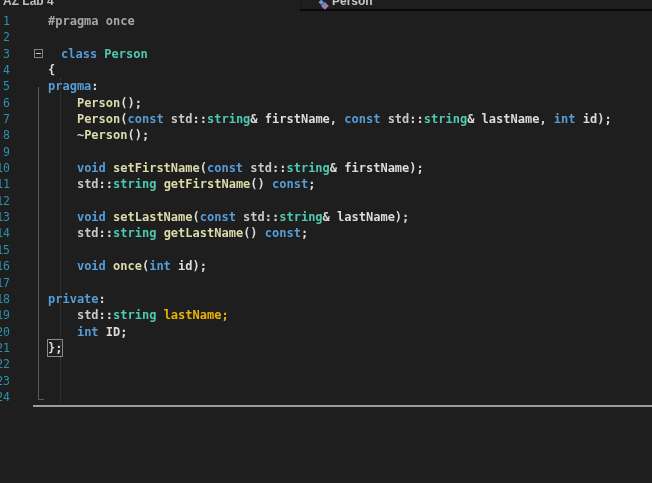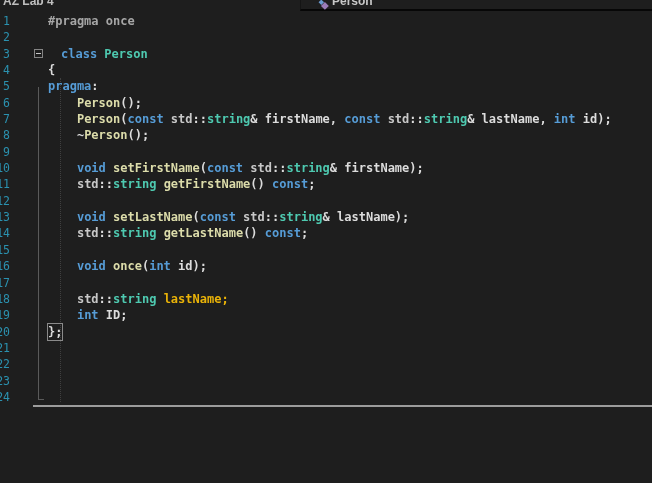--- a/index.html
+++ b/index.html
@@ -131,18 +131,19 @@
       <div class="code-line"><span style="color: rgb(220, 220, 220);">    ~</span><span style="color: rgb(220, 220, 170);">Person</span><span style="color: rgb(220, 220, 220);">();</span></div>
       <div class="code-line"></div>
       <div class="code-line"><span style="color: rgb(220, 220, 220);">    </span><span style="color: rgb(86, 156, 214);">void </span><span style="color: rgb(220, 220, 170);">setFirstName</span><span style="color: rgb(220, 220, 220);">(</span><span style="color: rgb(86, 156, 214);">const </span><span style="color: rgb(200, 200, 200);">std</span><span style="color: rgb(220, 220, 220);">::</span><span style="color: rgb(78, 201, 176);">string</span><span style="color: rgb(220, 220, 220);">&amp; firstName);</span></div>
       <div class="code-line"><span style="color: rgb(220, 220, 220);">    </span><span style="color: rgb(200, 200, 200);">std</span><span style="color: rgb(220, 220, 220);">::</span><span style="color: rgb(78, 201, 176);">string</span><span style="color: rgb(220, 220, 220);"> </span><span style="color: rgb(220, 220, 170);">getFirstName</span><span style="color: rgb(220, 220, 220);">() </span><span style="color: rgb(86, 156, 214);">const</span><span style="color: rgb(220, 220, 220);">;</span></div>
       <div class="code-line"></div>
       <div class="code-line"><span style="color: rgb(220, 220, 220);">    </span><span style="color: rgb(86, 156, 214);">void </span><span style="color: rgb(220, 220, 170);">setLastName</span><span style="color: rgb(220, 220, 220);">(</span><span style="color: rgb(86, 156, 214);">const </span><span style="color: rgb(200, 200, 200);">std</span><span style="color: rgb(220, 220, 220);">::</span><span style="color: rgb(78, 201, 176);">string</span><span style="color: rgb(220, 220, 220);">&amp; lastName);</span></div>
       <div class="code-line"><span style="color: rgb(220, 220, 220);">    </span><span style="color: rgb(200, 200, 200);">std</span><span style="color: rgb(220, 220, 220);">::</span><span style="color: rgb(78, 201, 176);">string</span><span style="color: rgb(220, 220, 220);"> </span><span style="color: rgb(220, 220, 170);">getLastName</span><span style="color: rgb(220, 220, 220);">() </span><span style="color: rgb(86, 156, 214);">const</span><span style="color: rgb(220, 220, 220);">;</span></div>
       <div class="code-line"></div>
       <div class="code-line"><span style="color: rgb(220, 220, 220);">    </span><span style="color: rgb(86, 156, 214);">void </span><span style="color: rgb(220, 220, 170);">once</span><span style="color: rgb(220, 220, 220);">(</span><span style="color: rgb(86, 156, 214);">int </span><span style="color: rgb(220, 220, 220);">id);</span></div>
       <div class="code-line"></div>
+      <div class="code-line"><span style="color: rgb(86, 156, 214);">private</span><span style="color: rgb(220, 220, 220);">:</span></div>
       <div class="code-line"><span style="color: rgb(220, 220, 220);">    </span><span style="color: rgb(200, 200, 200);">std</span><span style="color: rgb(220, 220, 220);">::</span><span style="color: rgb(78, 201, 176);">string</span><span style="color: #eab308;"> lastName;</span></div>
       <div class="code-line"><span style="color: rgb(220, 220, 220);">    </span><span style="color: rgb(86, 156, 214);">int </span><span style="color: rgb(220, 220, 220);">ID;</span></div>
       <div class="code-line"><span class="brace-box"><span style="color: rgb(220, 220, 220);">};</span></span></div>
     </div>
   <div class="endline"></div>
 </div>
 
 </body></html>

